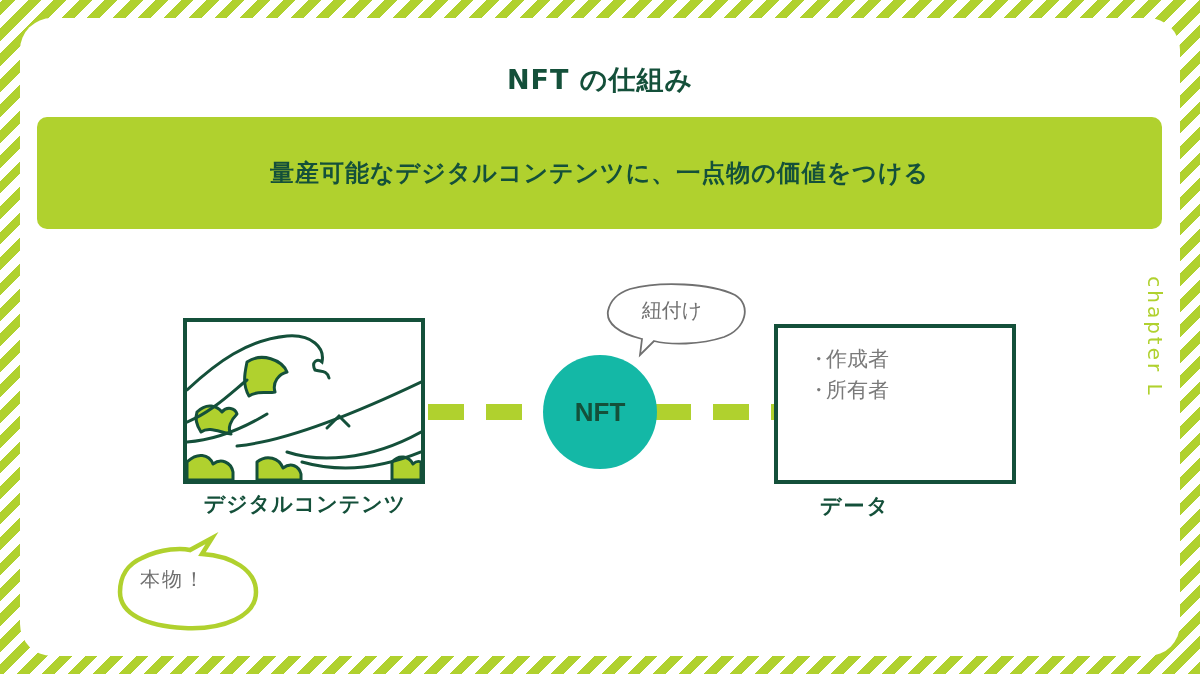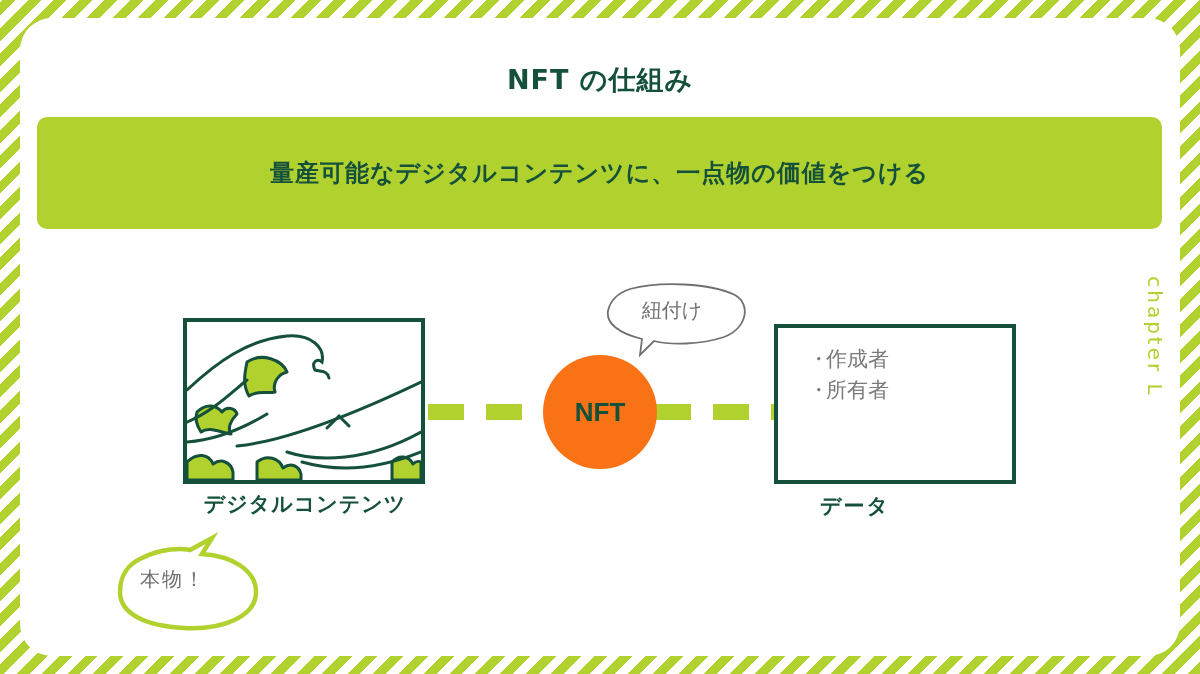--- a/index.html
+++ b/index.html
@@ -36,21 +36,21 @@
   }
   .art-frame svg { display:block; }
   .label-digital {
     position:absolute; left:180px; top:490px; width:250px; text-align:center;
     color:#14503a; font-weight:bold; font-size:21px; letter-spacing:1px;
   }
   .dash-line { position:absolute; top:404px; height:16px; display:flex; gap:22px; }
   .dash { width:36px; height:16px; background:#b0d12e; }
   .nft-circle {
     position:absolute; left:543px; top:355px; width:114px; height:114px;
-    border-radius:50%; background:#f97316;
+    border-radius:50%; background:#14b8a6;
     display:flex; align-items:center; justify-content:center;
   }
   .nft-circle span { color:#14503a; font-weight:900; font-size:26px; font-family:"Liberation Sans", sans-serif; }
   .bubble-tie { position:absolute; left:600px; top:283px; width:150px; height:80px; }
   .bubble-tie-text {
     position:absolute; left:612px; top:297px; width:120px; text-align:center;
     color:#707070; font-size:20px;
   }
   .data-box {
     position:absolute; left:774px; top:324px; width:242px; height:160px;

